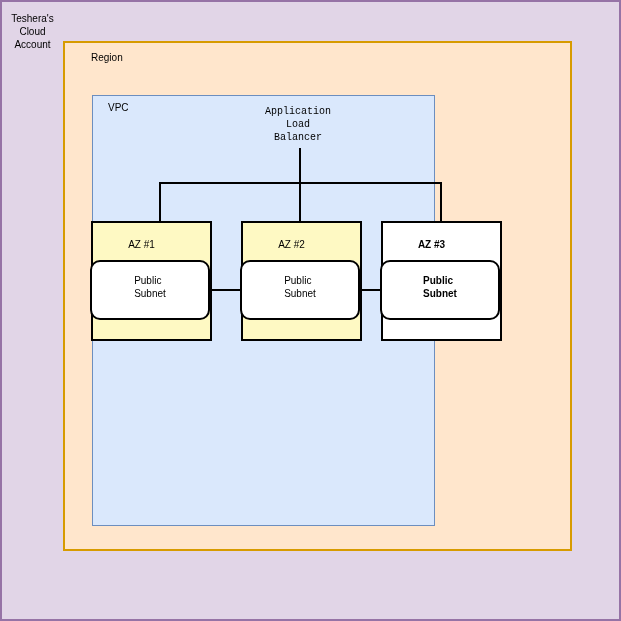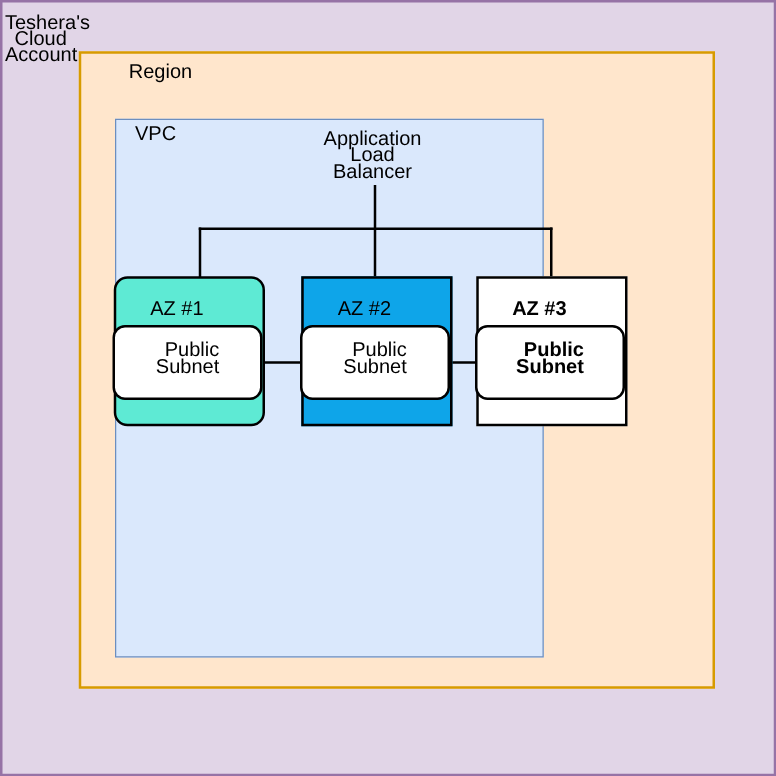--- a/index.html
+++ b/index.html
@@ -2,21 +2,21 @@
 <html><head>
 <meta charset="utf-8">
 <style>
   html, body { margin: 0; padding: 0; background: #ffffff; }
   * { box-sizing: border-box; }
   .canvas {
     position: relative;
     width: 621px;
     height: 621px;
     font-family: "Liberation Sans", "DejaVu Sans", sans-serif;
-    font-size: 16px;
+    font-size: 10px;
     color: #000000;
     background: #E1D5E7;
     border: 2px solid #9673A6;
     overflow: hidden;
   }
   .multiline { white-space: pre-line; }
 
   .account-label {
     position: absolute;
     left: 2px; top: 10px; width: 57px;
@@ -26,21 +26,21 @@
 
   .region {
     position: absolute;
     left: 61px; top: 39px;
     width: 509px; height: 510px;
     background: #FFE6CC;
     border: 2px solid #D79B00;
   }
   .region-label {
     position: absolute;
-    left: 38px; top: 8px;
+    left: 26px; top: 8px;
     line-height: 14px;
   }
 
   .vpc {
     position: absolute;
     left: 27px; top: 52px;
     width: 343px; height: 431px;
     background: #DAE8FC;
     border: 1.5px solid #6C8EBF;
   }
@@ -48,20 +48,21 @@
     position: absolute;
     left: 15px; top: 5px;
     line-height: 14px;
   }
 
   .alb-label {
     position: absolute;
     left: 165px; top: 9px; width: 80px;
     text-align: center;
     line-height: 13px;
+    font-family: Liberation Mono, monospace;
   }
 
   .line { position: absolute; background: #000000; }
 
   .az {
     position: absolute;
     top: 125px;
     width: 121px; height: 120px;
     background: #FFFFFF;
     border: 2px solid #000000;
@@ -81,21 +82,21 @@
     width: 120px; height: 60px;
     background: #FFFFFF;
     border: 2px solid #000000;
     border-radius: 10px;
     display: flex;
     align-items: center;
     justify-content: center;
     padding-bottom: 6px;
   }
   .subnet-label {
-    text-align: right;
+    text-align: left;
     line-height: 13px;
   }
 </style>
 </head>
 <body>
 
 <div class="canvas" style="background-color: rgb(225, 213, 231); border-color: rgb(150, 115, 166);">
 
   <div class="account-label multiline">Teshera's
 Cloud
@@ -113,29 +114,29 @@
 Load
 Balancer</div>
 
       <div class="line" style="left: 206px; top: 52px; width: 2px; height: 74px; background-color: rgb(0, 0, 0);"></div>
       <div class="line" style="left: 66px; top: 86px; width: 283px; height: 2px; background-color: rgb(0, 0, 0);"></div>
       <div class="line" style="left: 66px; top: 86px; width: 2px; height: 40px; background-color: rgb(0, 0, 0);"></div>
       <div class="line" style="left: 347px; top: 86px; width: 2px; height: 40px; background-color: rgb(0, 0, 0);"></div>
       <div class="line" style="left: 117px; top: 193px; width: 31px; height: 2px; background-color: rgb(0, 0, 0);"></div>
       <div class="line" style="left: 267px; top: 193px; width: 23px; height: 2px; background-color: rgb(0, 0, 0);"></div>
 
-      <div class="az az1" style="background-color: #5eead4; border-color: rgb(0, 0, 0); border-radius: 11px;">
+      <div class="az az1" style="background-color: #fef9c3; border-color: rgb(0, 0, 0);">
         <div class="az-label">AZ #1</div>
         <div class="subnet" style="background-color: rgb(255, 255, 255); border-color: rgb(0, 0, 0);">
           <div class="subnet-label multiline">Public
 Subnet</div>
         </div>
       </div>
 
-      <div class="az az2" style="background-color: #0ea5e9; border-color: rgb(0, 0, 0);">
+      <div class="az az2" style="background-color: #fef9c3; border-color: rgb(0, 0, 0);">
         <div class="az-label">AZ #2</div>
         <div class="subnet" style="background-color: rgb(255, 255, 255); border-color: rgb(0, 0, 0);">
           <div class="subnet-label multiline">Public
 Subnet</div>
         </div>
       </div>
 
       <div class="az az3" style="background-color: rgb(255, 255, 255); border-color: rgb(0, 0, 0); font-weight: bold;">
         <div class="az-label">AZ #3</div>
         <div class="subnet" style="background-color: rgb(255, 255, 255); border-color: rgb(0, 0, 0);">

